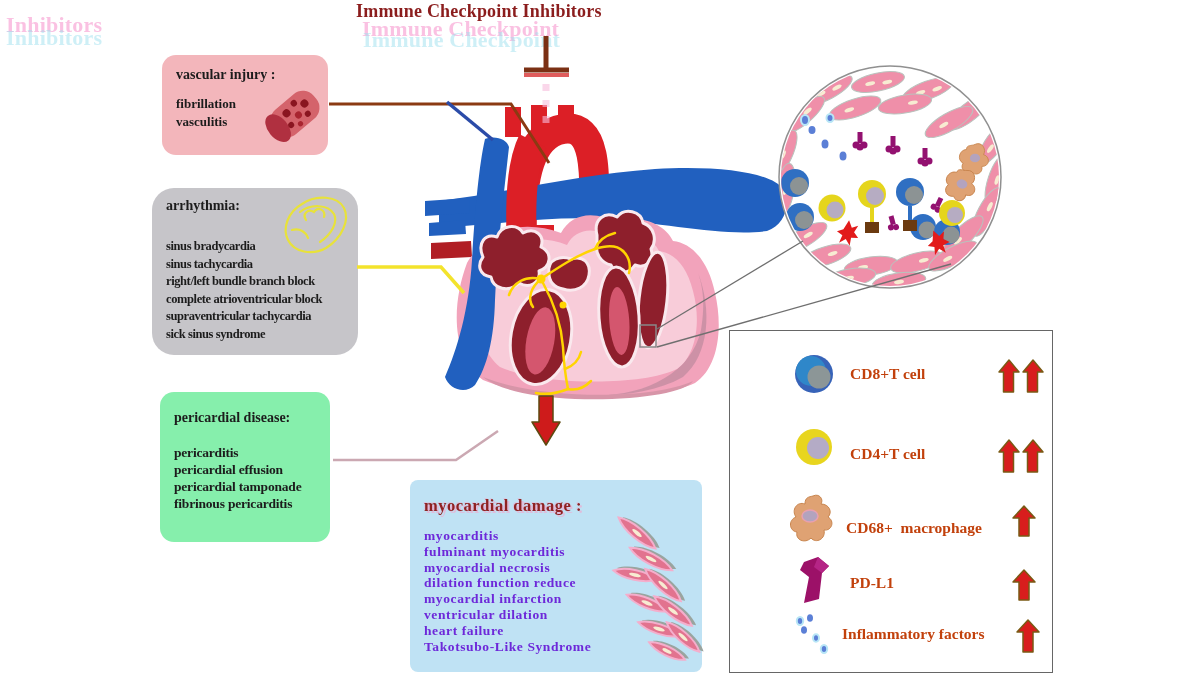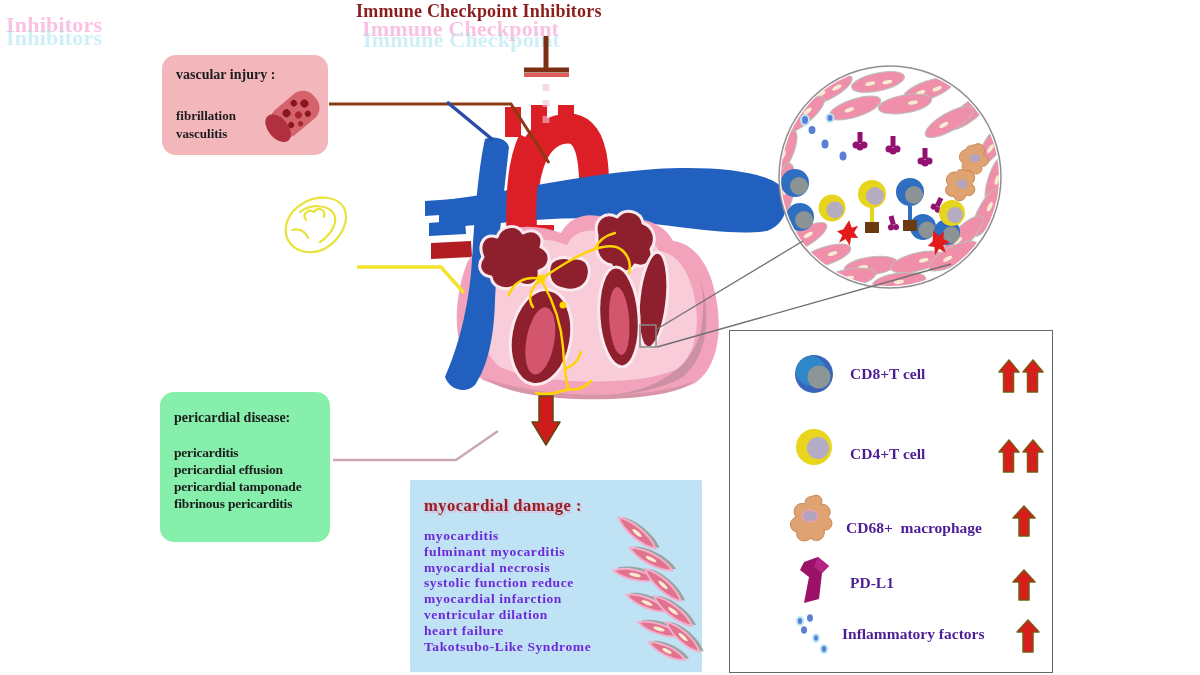--- a/index.html
+++ b/index.html
@@ -10,36 +10,36 @@
   .main-title{left:356px;top:1px;font-size:18px;font-weight:bold;color:#8b1d1d;letter-spacing:.2px;z-index:6;}
   .ghost{font-size:22px;font-weight:bold;letter-spacing:.2px;z-index:1;pointer-events:none;}
   .ghost-pink{color:#f799cf;opacity:.6;}
   .ghost-cyan{color:#9fe0ef;opacity:.5;}
   
   .cbox{border-radius:12px;z-index:2;box-sizing:border-box;padding:10px 14px;}
   .cbox .btitle{font-weight:bold;color:#1c1c1c;font-size:14px;margin-bottom:8px;}
   .cbox .bitem{font-weight:bold;color:#1c1c1c;}
   .box-vascular{left:162px;top:55px;width:166px;height:100px;background:#f3b6bb;border-radius:14px;}
   .box-vascular .bitem{font-size:13px;line-height:18px;}
-  .box-vascular .btitle{margin-top:2px;margin-bottom:24px;}
+  .box-vascular .btitle{margin-top:2px;margin-bottom:12px;}
   .box-arrhythmia{left:152px;top:188px;width:206px;height:167px;background:#c6c5c9;border-radius:22px;}
   .box-arrhythmia .bitem{font-size:12.5px;line-height:17.5px;letter-spacing:-.4px;}
   .box-arrhythmia .btitle{margin-bottom:24px;}
   .box-pericardial{left:160px;top:392px;width:170px;height:150px;background:#86efac;border-radius:14px;}
   .box-pericardial .bitem{font-size:13.5px;line-height:17px;letter-spacing:-.2px;}
   .box-pericardial .btitle{margin-top:8px;margin-bottom:18px;}
-  .box-myocardial{left:410px;top:480px;width:292px;height:192px;background:#bfe2f4;border-radius:2px;}
+  .box-myocardial{left:410px;top:480px;width:292px;height:192px;background:#bfe2f4;border-radius:8px;}
   .box-myocardial .btitle{color:#8f2222;font-size:16.5px;letter-spacing:.5px;margin-top:6px;margin-bottom:12px;
       text-shadow:2px 2px 0 rgba(248,160,200,.55),-1px -1px 0 rgba(248,160,200,.4);}
   .box-myocardial .bitem{font-size:13.5px;line-height:15.8px;letter-spacing:.6px;color:#6d28d9;}
   
   .legend{left:729px;top:330px;width:322px;height:341px;background:#fff;border:1.5px solid #666;z-index:2;}
   .lrow{position:absolute;left:0;width:100%;}
   .licon{position:absolute;left:62px;}
-  .llabel{position:absolute;left:120px;font-size:15.5px;font-weight:bold;color:#4c1d95;white-space:pre;}
+  .llabel{position:absolute;left:120px;font-size:15.5px;font-weight:bold;color:#c2410c;white-space:pre;}
   .larrows{position:absolute;right:6px;top:0;}
   svg{display:block;}
 </style>
 </head>
 <body>
 
 <div class="stage">
 
   <div class="abs ghost ghost-pink" style="left:6px;top:12px;">Inhibitors</div>
   <div class="abs ghost ghost-cyan" style="left:6px;top:25px;">Inhibitors</div>
@@ -335,20 +335,29 @@
       <circle cx="-6" cy="-6" r="4" fill="#8a1520"></circle>
         <circle cx="6" cy="-9" r="3.2" fill="#8a1520"></circle>
       <circle cx="2" cy="3" r="3.5" fill="#a82530"></circle>
         <circle cx="14" cy="-2" r="4" fill="#8a1520"></circle>
       <circle cx="-10" cy="6" r="3" fill="#8a1520"></circle>
         <circle cx="10" cy="8" r="3" fill="#8a1520"></circle>
       <circle cx="-2" cy="11" r="2.6" fill="#a82530"></circle>
     </g>
   </svg>
 
+  <div class="abs cbox box-arrhythmia">
+    <div class="btitle">arrhythmia:</div>
+    <div class="bitem">sinus bradycardia</div>
+    <div class="bitem">sinus tachycardia</div>
+    <div class="bitem">right/left bundle branch block</div>
+    <div class="bitem">complete atrioventricular block</div>
+    <div class="bitem">supraventricular tachycardia</div>
+    <div class="bitem">sick sinus syndrome</div>
+  </div>
   <svg class="abs" style="left:272px;top:190px;z-index:3;" width="86" height="76" viewBox="0 0 86 76">
     <g stroke="#e8e23a" stroke-width="2.2" fill="none" stroke-linecap="round">
       <path d="M30,14 C44,4 66,6 72,18 C78,30 70,48 54,58 C40,66 22,62 16,50 C10,38 16,22 30,14 Z"></path>
       <path d="M28,22 C38,14 56,14 62,24 C66,32 60,44 48,52"></path>
       <path d="M34,30 C30,24 36,18 42,22 C46,16 54,20 52,27"></path>
       <path d="M20,40 C28,38 34,42 36,48"></path>
     </g>
   </svg>
 
   <div class="abs cbox box-pericardial">
@@ -357,21 +366,21 @@
     <div class="bitem">pericardial effusion</div>
     <div class="bitem">pericardial tamponade</div>
     <div class="bitem">fibrinous pericarditis</div>
   </div>
 
   <div class="abs cbox box-myocardial">
     <div class="btitle">myocardial damage :</div>
     <div class="bitem">myocarditis</div>
     <div class="bitem">fulminant myocarditis</div>
     <div class="bitem">myocardial necrosis</div>
-    <div class="bitem">systolic function reduce</div>
+    <div class="bitem">dilation function reduce</div>
     <div class="bitem">myocardial infarction</div>
     <div class="bitem">ventricular dilation</div>
     <div class="bitem">heart failure</div>
     <div class="bitem">Takotsubo-Like Syndrome</div>
   </div>
   <svg class="abs" style="left:605px;top:505px;z-index:3;" width="100" height="162" viewBox="0 0 100 162">
     <g>
       <g transform="translate(32,28) rotate(-50)">
           <path d="M0,-24 C7,-12 7,12 0,24 C-7,12 -7,-12 0,-24 Z" fill="#9aa49f" transform="translate(3,3)"></path>
           <path d="M0,-24 C7,-12 7,12 0,24 C-7,12 -7,-12 0,-24 Z" fill="#e2738f" stroke="#f4aecc" stroke-width="2"></path>

